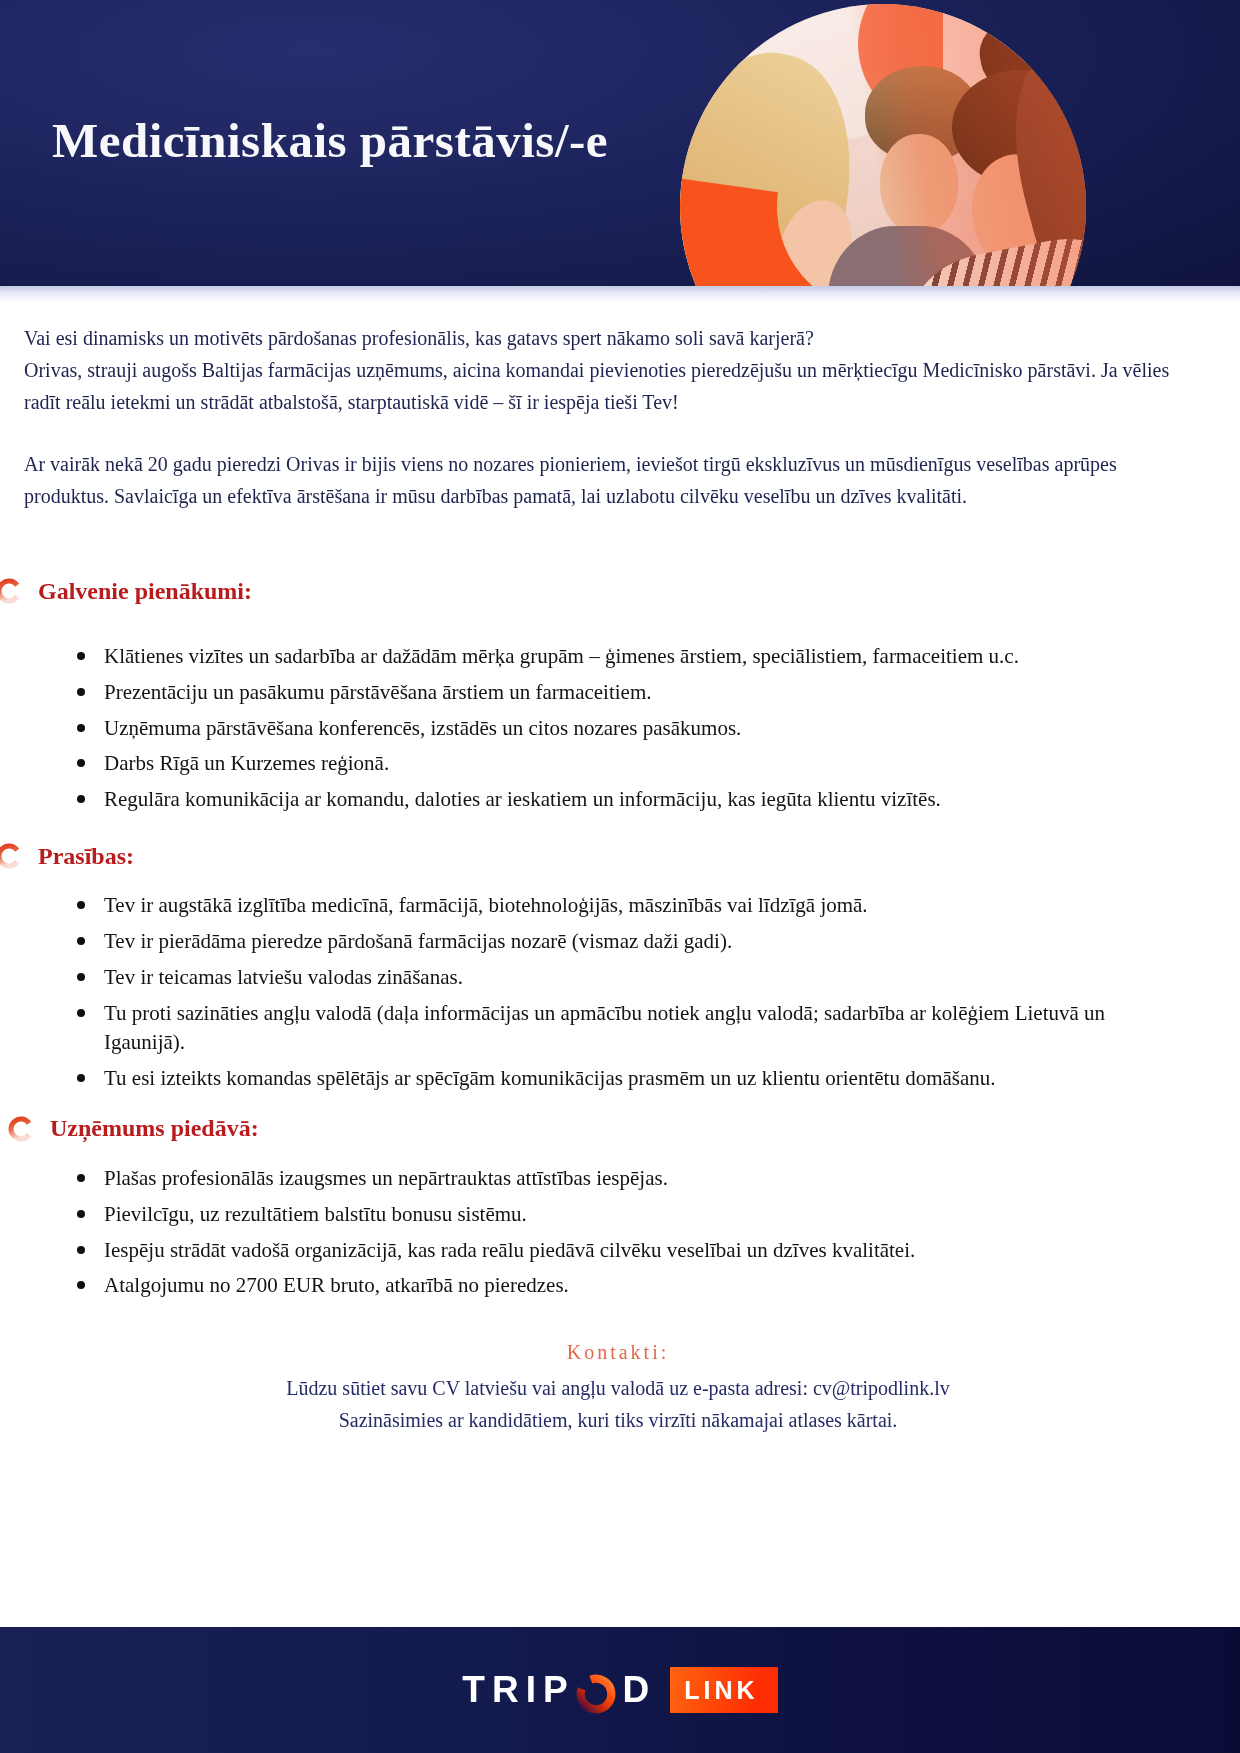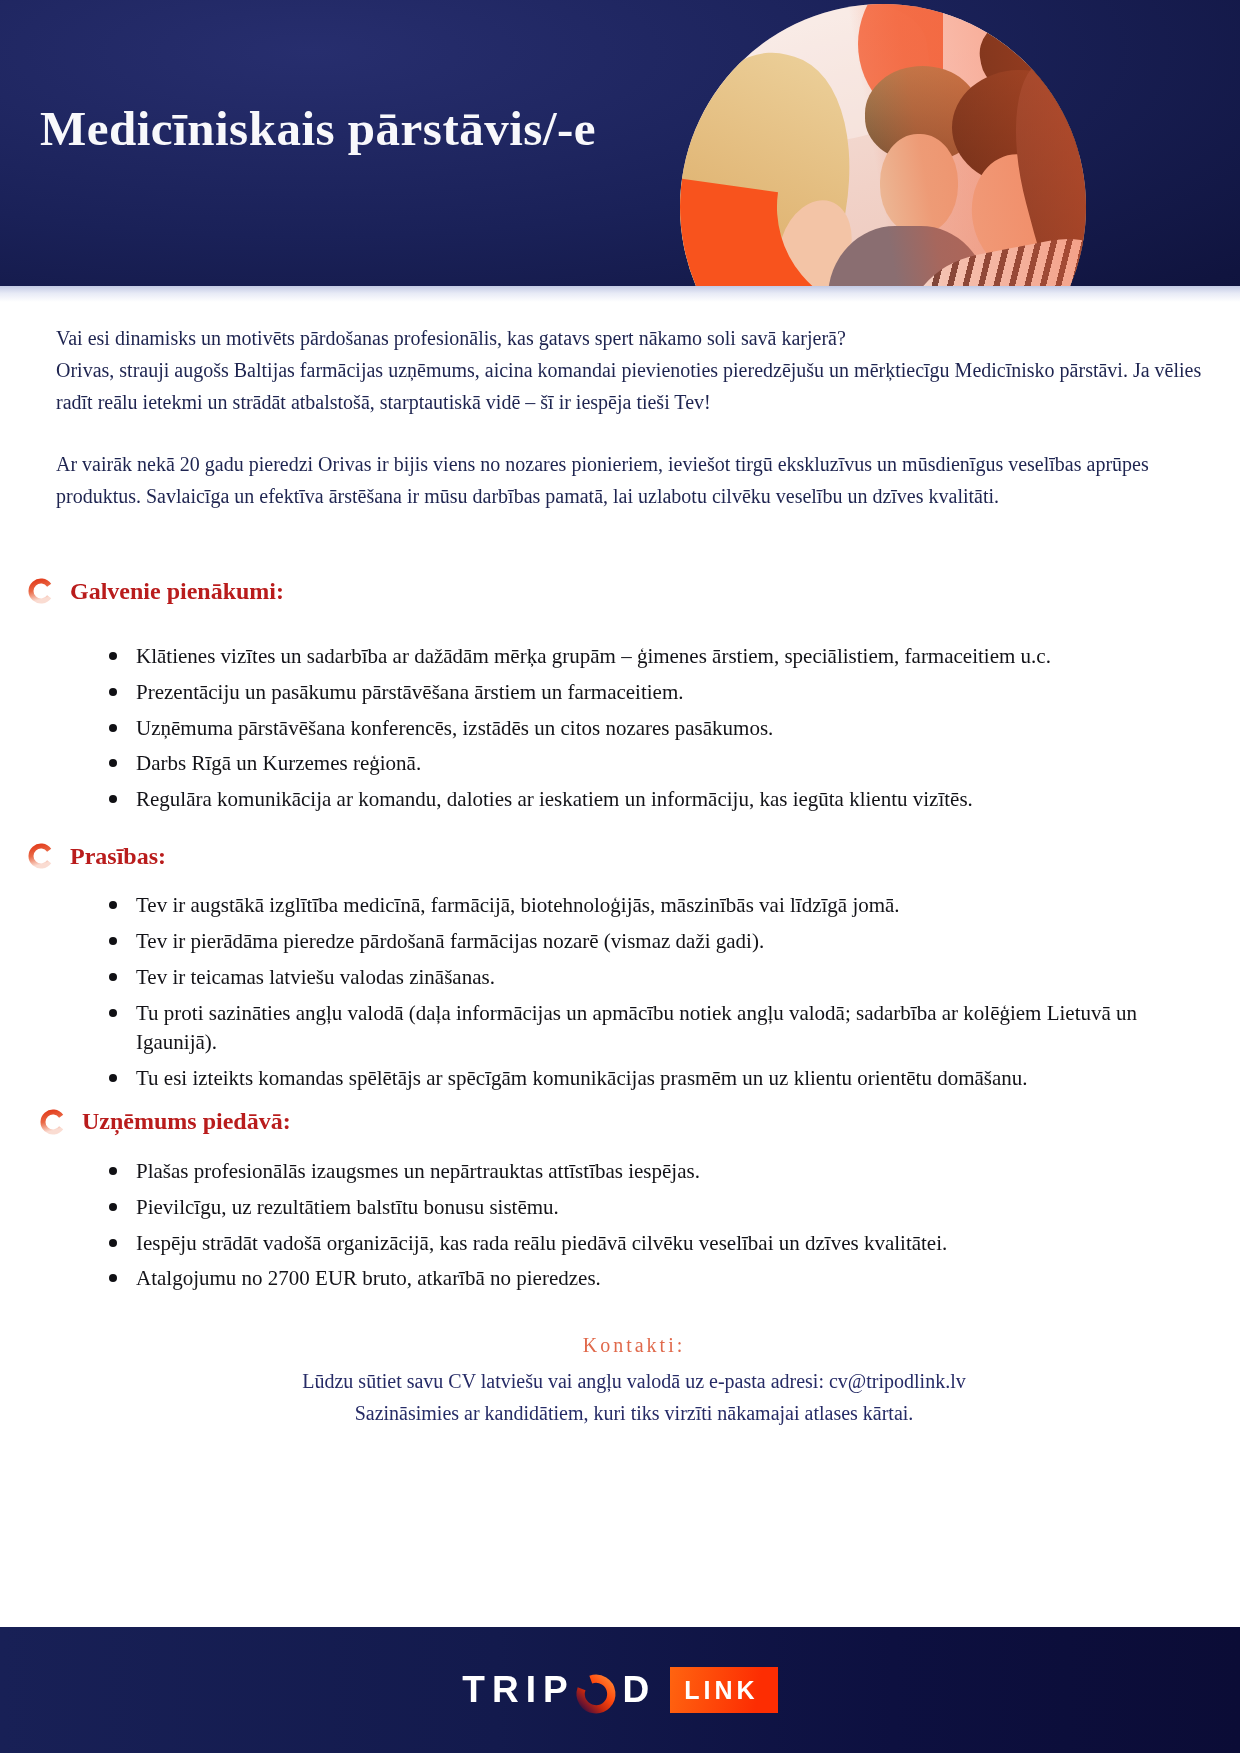--- a/index.html
+++ b/index.html
@@ -18,21 +18,21 @@
   .hero {
     position: relative;
     height: 286px;
     background: radial-gradient(150% 190% at 25% 18%, #272e6e 0%, #1a2158 34%, #10143f 64%, #0a0d33 90%);
     overflow: hidden;
   }
   .hero h1 {
     position: absolute;
     left: 40px;
     top: 100px;
-    margin: 0;
+    margin: 12px;
     font-size: 49px;
     line-height: 1.2;
     font-weight: bold;
     color: #f8f8fb;
     letter-spacing: 0.5px;
     z-index: 3;
   }
   .photo {
     position: absolute;
     left: 680px;
@@ -57,42 +57,42 @@
   .ph-face-bru    { left:292px; top:150px;  width:95px;  height:118px; background:#f0bc9e; transform:rotate(-7deg); border-radius:50%; }
   .ph-person-right{ left:348px; top:48px;   width:125px; height:300px; background:linear-gradient(200deg,#6e4434,#4a2a1e); transform:rotate(-15deg); border-radius:45%; }
   .ph-stripes     { left:232px; top:242px;  width:240px; height:200px; background:repeating-linear-gradient(115deg,#f6ebe5 0 9px,#5f423f 9px 15px); transform:rotate(-11deg); border-radius:35%; }
   .ph-tint-right  { left:0; top:0; right:0; bottom:0; background:linear-gradient(80deg, rgba(242,84,40,0) 50%, rgba(242,84,40,.28) 60%, rgba(242,84,40,.5) 92%); }
   .ph-tint-bottom { left:0; top:0; right:0; bottom:0; background:radial-gradient(58% 42% at 50% 104%, rgba(242,84,40,.5) 0%, rgba(242,84,40,0) 70%); }
   .ph-arc { position:absolute; left:0; top:0; width:406px; height:406px; }
 
   .hero-fade { height: 16px; background: linear-gradient(180deg, #c3cae4 0%, #e7eaf6 45%, #ffffff 100%); }
 
   
-  main { padding: 20px 28px 0 56px; }
+  main { padding: 20px 28px 0 24px; }
   .intro {
     margin: 0 0 30px 0;
     max-width: 1165px;
     font-size: 20px;
     line-height: 1.6;
     color: #1e2450;
   }
   .intro:last-of-type { margin-bottom: 0; }
 
   .section-h {
     display: flex;
     align-items: center;
     gap: 14px;
     margin: 0 0 0 -30px;
     font-size: 24px;
     font-weight: bold;
     color: #b91c1c;
   }
   .s1 { margin-top: 64px; }
   .s2 { margin-top: 26px; }
-  .s3 { margin-top: 13px; }
+  .s3 { margin-top: 20px; }
   .s3 .section-h { margin-left: -18px; }
   .ring-icon { width: 30px; height: 30px; flex: none; }
 
   .section ul { list-style: none; margin: 36px 0 0 0; padding: 0 0 0 50px; }
   .s2 ul, .s3 ul { margin-top: 20px; }
   .section li {
     position: relative;
     padding-left: 30px;
     max-width: 1105px;
     font-size: 21px;

